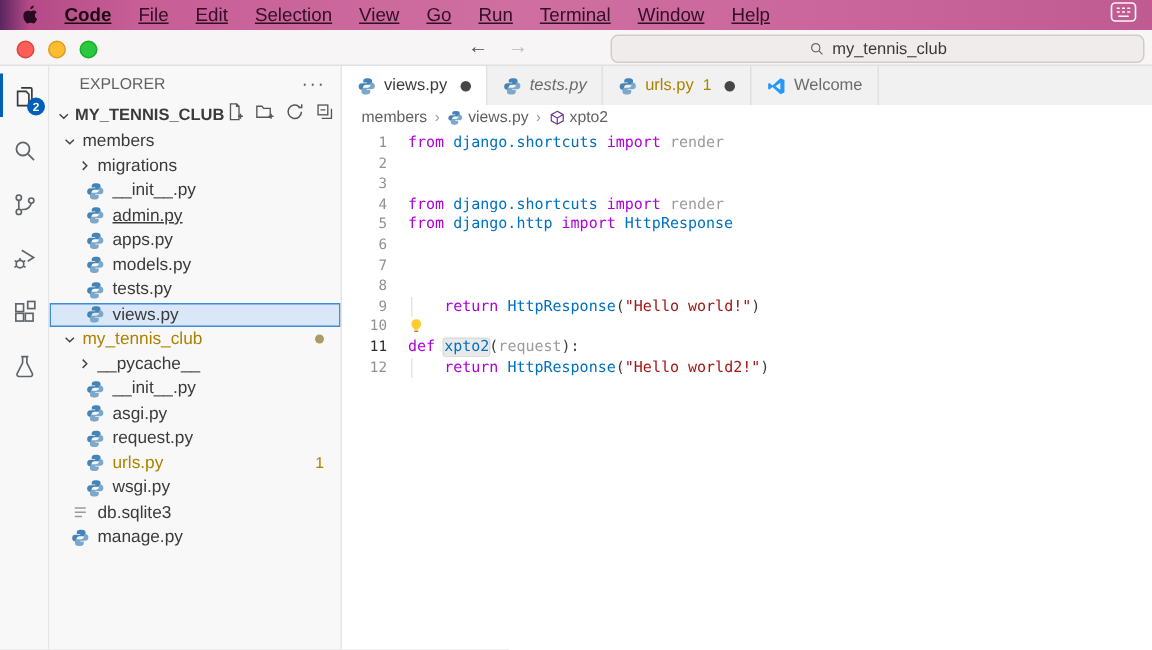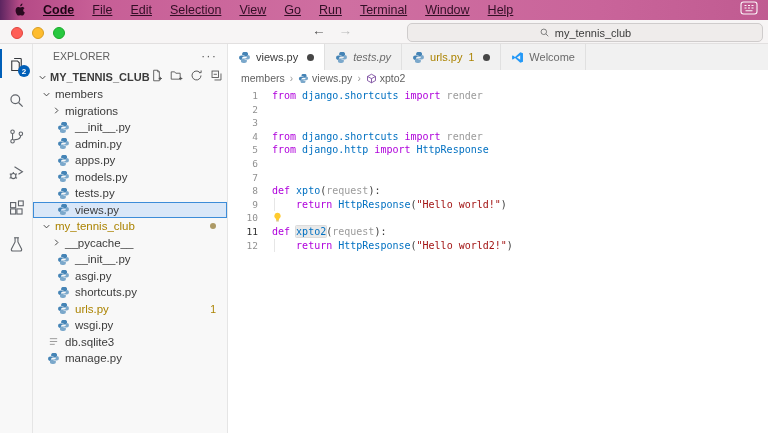--- a/index.html
+++ b/index.html
@@ -279,21 +279,21 @@
     <span class="fico">
               <svg viewBox="0 0 24 24">
                 <path fill="#4584B6" d="M11.9 2c-2.6 0-4.2 1.1-4.2 3v2.3h4.3v1H5.9C3.7 8.3 2 9.8 2 12.4c0 2.5 1.6 4.1 3.8 4.1h1.6v-2.6c0-2 1.7-3.6 3.7-3.6h4.5c1.6 0 2.9-1.3 2.9-2.9V5c0-1.9-1.7-3-4.2-3h-2.4z"></path>
                 <path fill="#7BA8CB" d="M12.1 22c2.6 0 4.2-1.1 4.2-3v-2.3H12v-1h6.1c2.2 0 3.9-1.5 3.9-4.1 0-2.5-1.6-4.1-3.8-4.1h-1.6v2.6c0 2-1.7 3.6-3.7 3.6H8.4c-1.6 0-2.9 1.3-2.9 2.9V19c0 1.9 1.7 3 4.2 3h2.4z"></path>
               </svg>
             </span>
 
     <span class="label">__init__.py</span>
 
   </div>
-          <div class="tree-row" style="padding-left: 24px;">
+          <div class="tree-row" style="padding-left: 24px; text-decoration: underline;">
 
     <span class="fico">
               <svg viewBox="0 0 24 24">
                 <path fill="#4584B6" d="M11.9 2c-2.6 0-4.2 1.1-4.2 3v2.3h4.3v1H5.9C3.7 8.3 2 9.8 2 12.4c0 2.5 1.6 4.1 3.8 4.1h1.6v-2.6c0-2 1.7-3.6 3.7-3.6h4.5c1.6 0 2.9-1.3 2.9-2.9V5c0-1.9-1.7-3-4.2-3h-2.4z"></path>
                 <path fill="#7BA8CB" d="M12.1 22c2.6 0 4.2-1.1 4.2-3v-2.3H12v-1h6.1c2.2 0 3.9-1.5 3.9-4.1 0-2.5-1.6-4.1-3.8-4.1h-1.6v2.6c0 2-1.7 3.6-3.7 3.6H8.4c-1.6 0-2.9 1.3-2.9 2.9V19c0 1.9 1.7 3 4.2 3h2.4z"></path>
               </svg>
             </span>
 
     <span class="label">admin.py</span>
 
@@ -394,21 +394,21 @@
   </div>
           <div class="tree-row" style="padding-left: 24px;">
 
     <span class="fico">
               <svg viewBox="0 0 24 24">
                 <path fill="#4584B6" d="M11.9 2c-2.6 0-4.2 1.1-4.2 3v2.3h4.3v1H5.9C3.7 8.3 2 9.8 2 12.4c0 2.5 1.6 4.1 3.8 4.1h1.6v-2.6c0-2 1.7-3.6 3.7-3.6h4.5c1.6 0 2.9-1.3 2.9-2.9V5c0-1.9-1.7-3-4.2-3h-2.4z"></path>
                 <path fill="#7BA8CB" d="M12.1 22c2.6 0 4.2-1.1 4.2-3v-2.3H12v-1h6.1c2.2 0 3.9-1.5 3.9-4.1 0-2.5-1.6-4.1-3.8-4.1h-1.6v2.6c0 2-1.7 3.6-3.7 3.6H8.4c-1.6 0-2.9 1.3-2.9 2.9V19c0 1.9 1.7 3 4.2 3h2.4z"></path>
               </svg>
             </span>
 
-    <span class="label">shortcuts.py</span>
+    <span class="label">request.py</span>
 
   </div>
           <div class="tree-row modified" style="padding-left: 24px;">
 
     <span class="fico">
               <svg viewBox="0 0 24 24">
                 <path fill="#4584B6" d="M11.9 2c-2.6 0-4.2 1.1-4.2 3v2.3h4.3v1H5.9C3.7 8.3 2 9.8 2 12.4c0 2.5 1.6 4.1 3.8 4.1h1.6v-2.6c0-2 1.7-3.6 3.7-3.6h4.5c1.6 0 2.9-1.3 2.9-2.9V5c0-1.9-1.7-3-4.2-3h-2.4z"></path>
                 <path fill="#7BA8CB" d="M12.1 22c2.6 0 4.2-1.1 4.2-3v-2.3H12v-1h6.1c2.2 0 3.9-1.5 3.9-4.1 0-2.5-1.6-4.1-3.8-4.1h-1.6v2.6c0 2-1.7 3.6-3.7 3.6H8.4c-1.6 0-2.9 1.3-2.9 2.9V19c0 1.9 1.7 3 4.2 3h2.4z"></path>
               </svg>
             </span>
@@ -569,21 +569,20 @@
           <div class="code-line">
     <span class="ln">7</span>
     
     
     <span class="lc"></span>
   </div>
           <div class="code-line">
     <span class="ln">8</span>
     
     
-    <span class="lc"><span class="tk-kw">def </span><span class="tk-name">xpto</span><span class="tk-plain">(</span><span class="tk-unused">request</span><span class="tk-plain">):</span></span>
   </div>
           <div class="code-line">
     <span class="ln">9</span>
     <span class="indent-guide"></span>
     
     <span class="lc"><span class="tk-plain">    </span><span class="tk-kw">return </span><span class="tk-name">HttpResponse</span><span class="tk-plain">(</span><span class="tk-str">"Hello world!"</span><span class="tk-plain">)</span></span>
   </div>
           <div class="code-line">
     <span class="ln">10</span>
     

